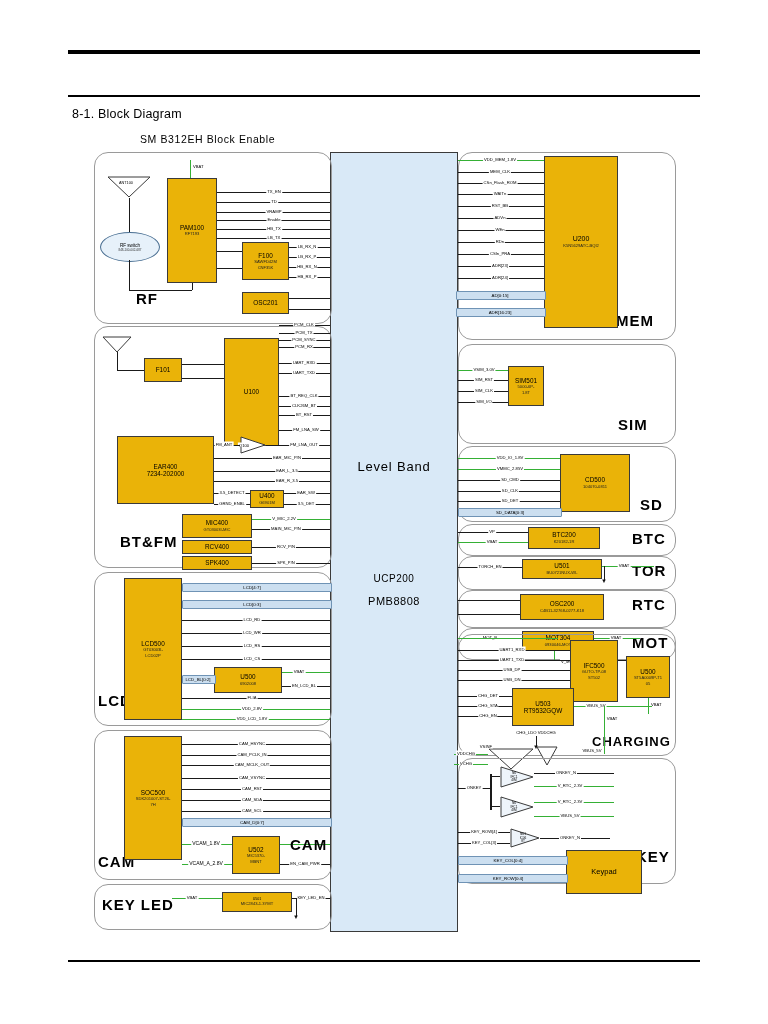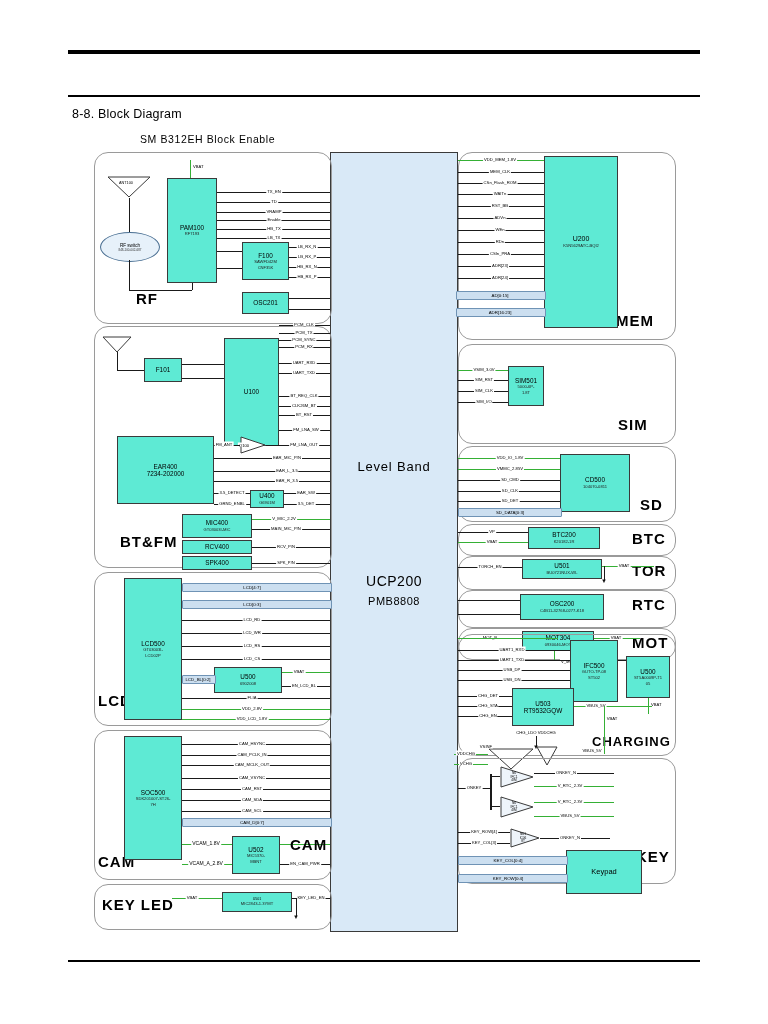--- a/index.html
+++ b/index.html
@@ -48,39 +48,39 @@
   .grp-label{
     position:absolute;
     font-size:15px;font-weight:bold;letter-spacing:1px;
     color:#000;
     white-space:nowrap;
   }
 
   
   .chip{
     position:absolute;
-    background:#5eead4;
+    background:#eab308;
     border:1px solid #3a3a3a;
     box-sizing:border-box;
     display:flex;flex-direction:column;
     align-items:center;justify-content:center;
     text-align:right;
     line-height:1.15;
   }
   .chip .n{font-size:6.4px;}
   .chip .sub{font-size:4.1px;color:#222;margin-top:1px;}
   .chip.big .n{font-size:7px;}
 
   
   .bb{
     position:absolute;left:238px;top:4px;width:128px;height:780px;
     background:#d9e9f7;border:1px solid #3a3a3a;box-sizing:border-box;
   }
   .bb .t1{position:absolute;left:0;right:0;top:306px;text-align:center;font-size:13px;letter-spacing:.8px;}
-  .bb .t2{position:absolute;left:0;right:0;top:420px;text-align:center;font-size:14px;letter-spacing:.5px;}
+  .bb .t2{position:absolute;left:0;right:0;top:420px;text-align:center;font-size:10px;letter-spacing:.5px;}
   .bb .t3{position:absolute;left:0;right:0;top:442px;text-align:center;font-size:11px;letter-spacing:.5px;}
 
   
   .sig{position:absolute;height:0;border-top:1px solid #1a1a1a;}
   .sig.green{border-top:1px solid #35b035;}
   .sig.bus{
     height:7px;border:1px solid #6f93b5;background:#ccdff0;border-radius:1px;
   }
   .slabel{
     position:absolute;font-size:4.2px;color:#000;
@@ -111,21 +111,21 @@
   }
   .arrowhead{position:absolute;font-size:6px;line-height:1;color:#111;}
 </style>
 </head>
 <body>
 
 <div class="page">
 
   <div class="rule-top"></div>
   <div class="rule-mid"></div>
-  <div class="section-title">8-8. Block Diagram</div>
+  <div class="section-title">8-1. Block Diagram</div>
   <div class="diagram-title">SM B312EH Block Enable</div>
 
   <div class="canvas">
 
     <div class="bb">
       <div class="t1">Level Band</div>
       <div class="t2">UCP200</div>
       <div class="t3">PMB8808</div>
     </div>
 

